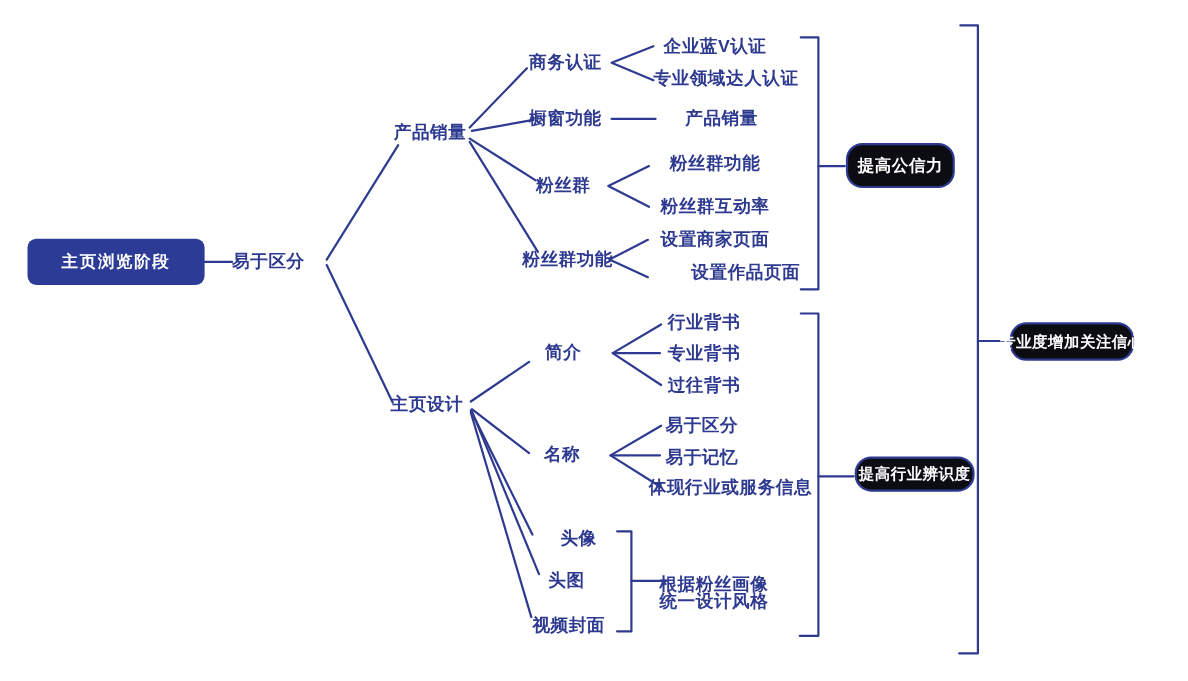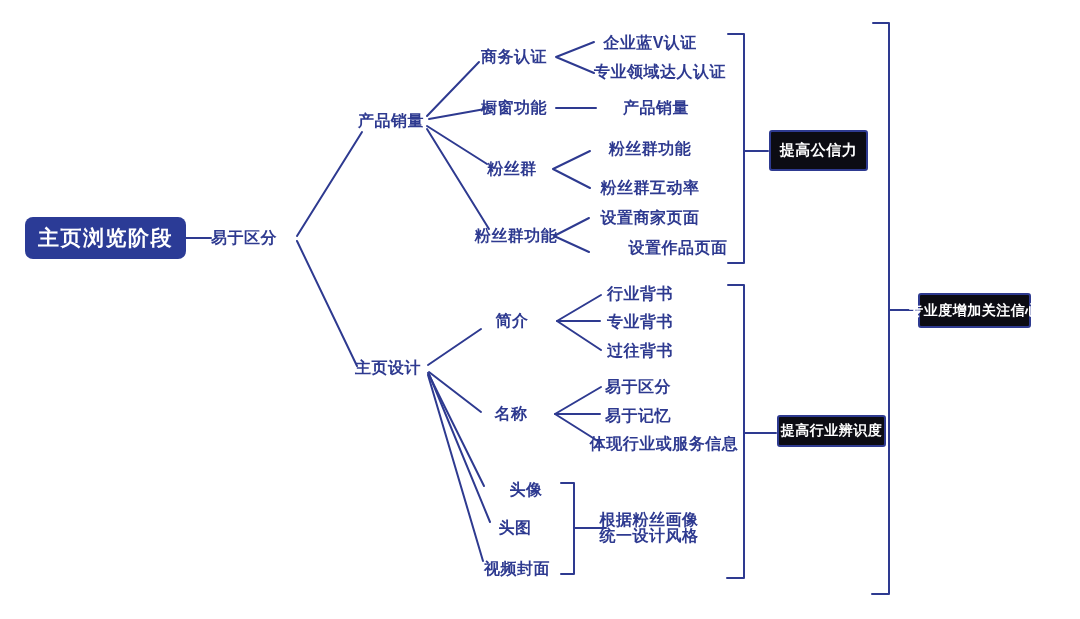--- a/index.html
+++ b/index.html
@@ -12,31 +12,31 @@
   svg.wires{position:absolute;left:0;top:0;width:1080px;height:619px;}
   .wire{stroke:var(--navy,#2e3a90);stroke-width:2;fill:none;stroke-linecap:round;stroke-linejoin:round;}
   .node{
     position:absolute;transform:translate(-50%,-50%);
     color:var(--navy,#2e3a90);font-weight:bold;font-size:16px;
     white-space:nowrap;letter-spacing:.5px;
   }
   .root-box{
     position:absolute;left:25px;top:217px;width:161px;height:42px;
     background:var(--root-box-bg,#2b3b96);border-radius:8px;
-    color:var(--box-text,#fff);font-size:21px;font-weight:bold;letter-spacing:1.5px;
+    color:var(--box-text,#fff);font-size:15px;font-weight:bold;letter-spacing:1.5px;
     display:flex;align-items:center;justify-content:center;
   }
   .outcome{
     position:absolute;box-sizing:border-box;
     background:var(--outcome-box-bg,#0c0c13);
-    border:2px solid var(--navy,#2e3a90);border-radius:3px;
+    border:2px solid var(--navy,#2e3a90);border-radius:15px;
     color:var(--box-text,#fff);font-weight:bold;font-size:14px;letter-spacing:.5px;
     display:flex;align-items:center;justify-content:center;white-space:nowrap;
   }
-  .note{text-align:center;line-height:16px;}
+  .note{text-align:center;line-height:16px;margin-top:12px;}
 </style>
 </head>
 <body>
 
 <div class="canvas">
 
   <svg class="wires" viewBox="0 0 1080 619">
 
     <path class="wire" d="M186 238 H211"></path>
 

